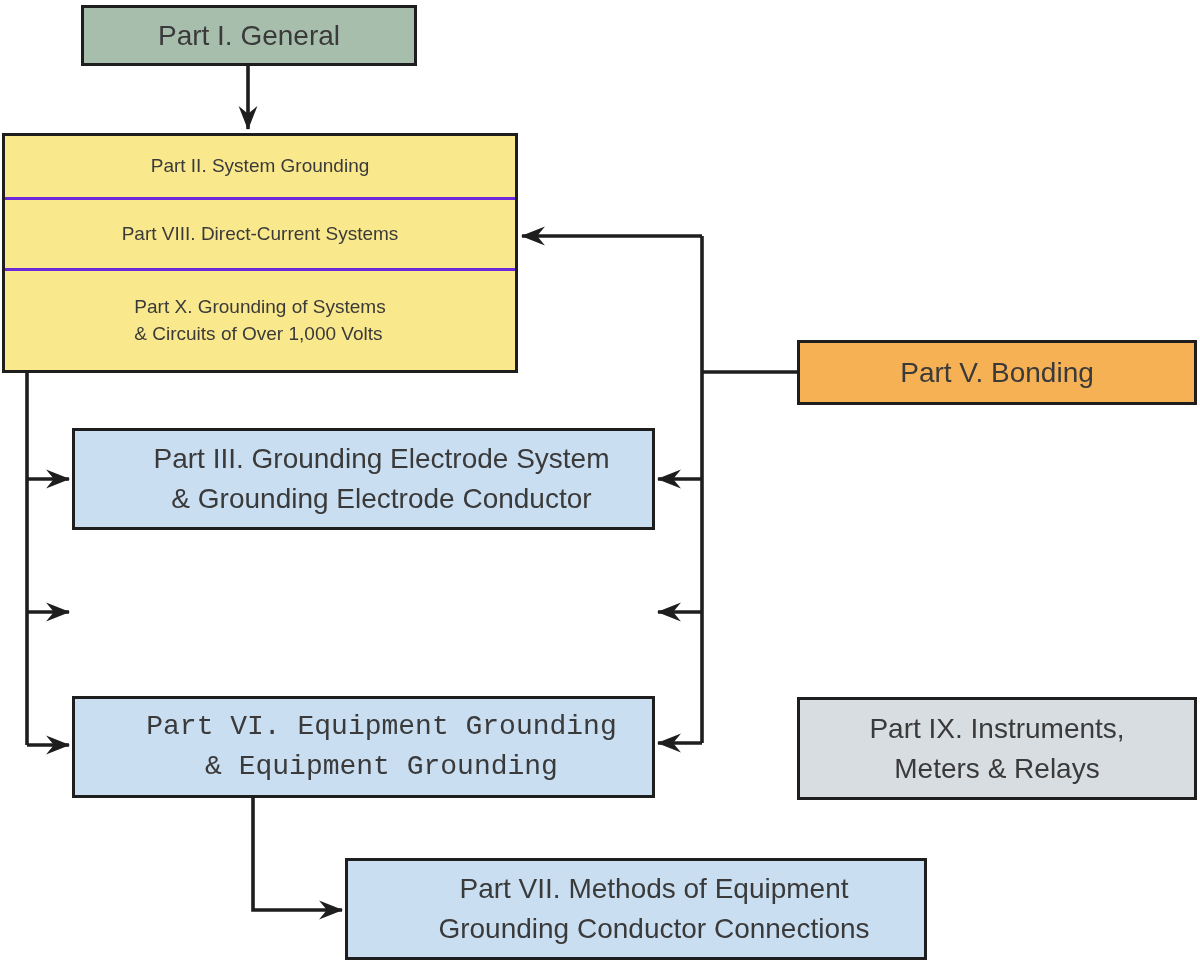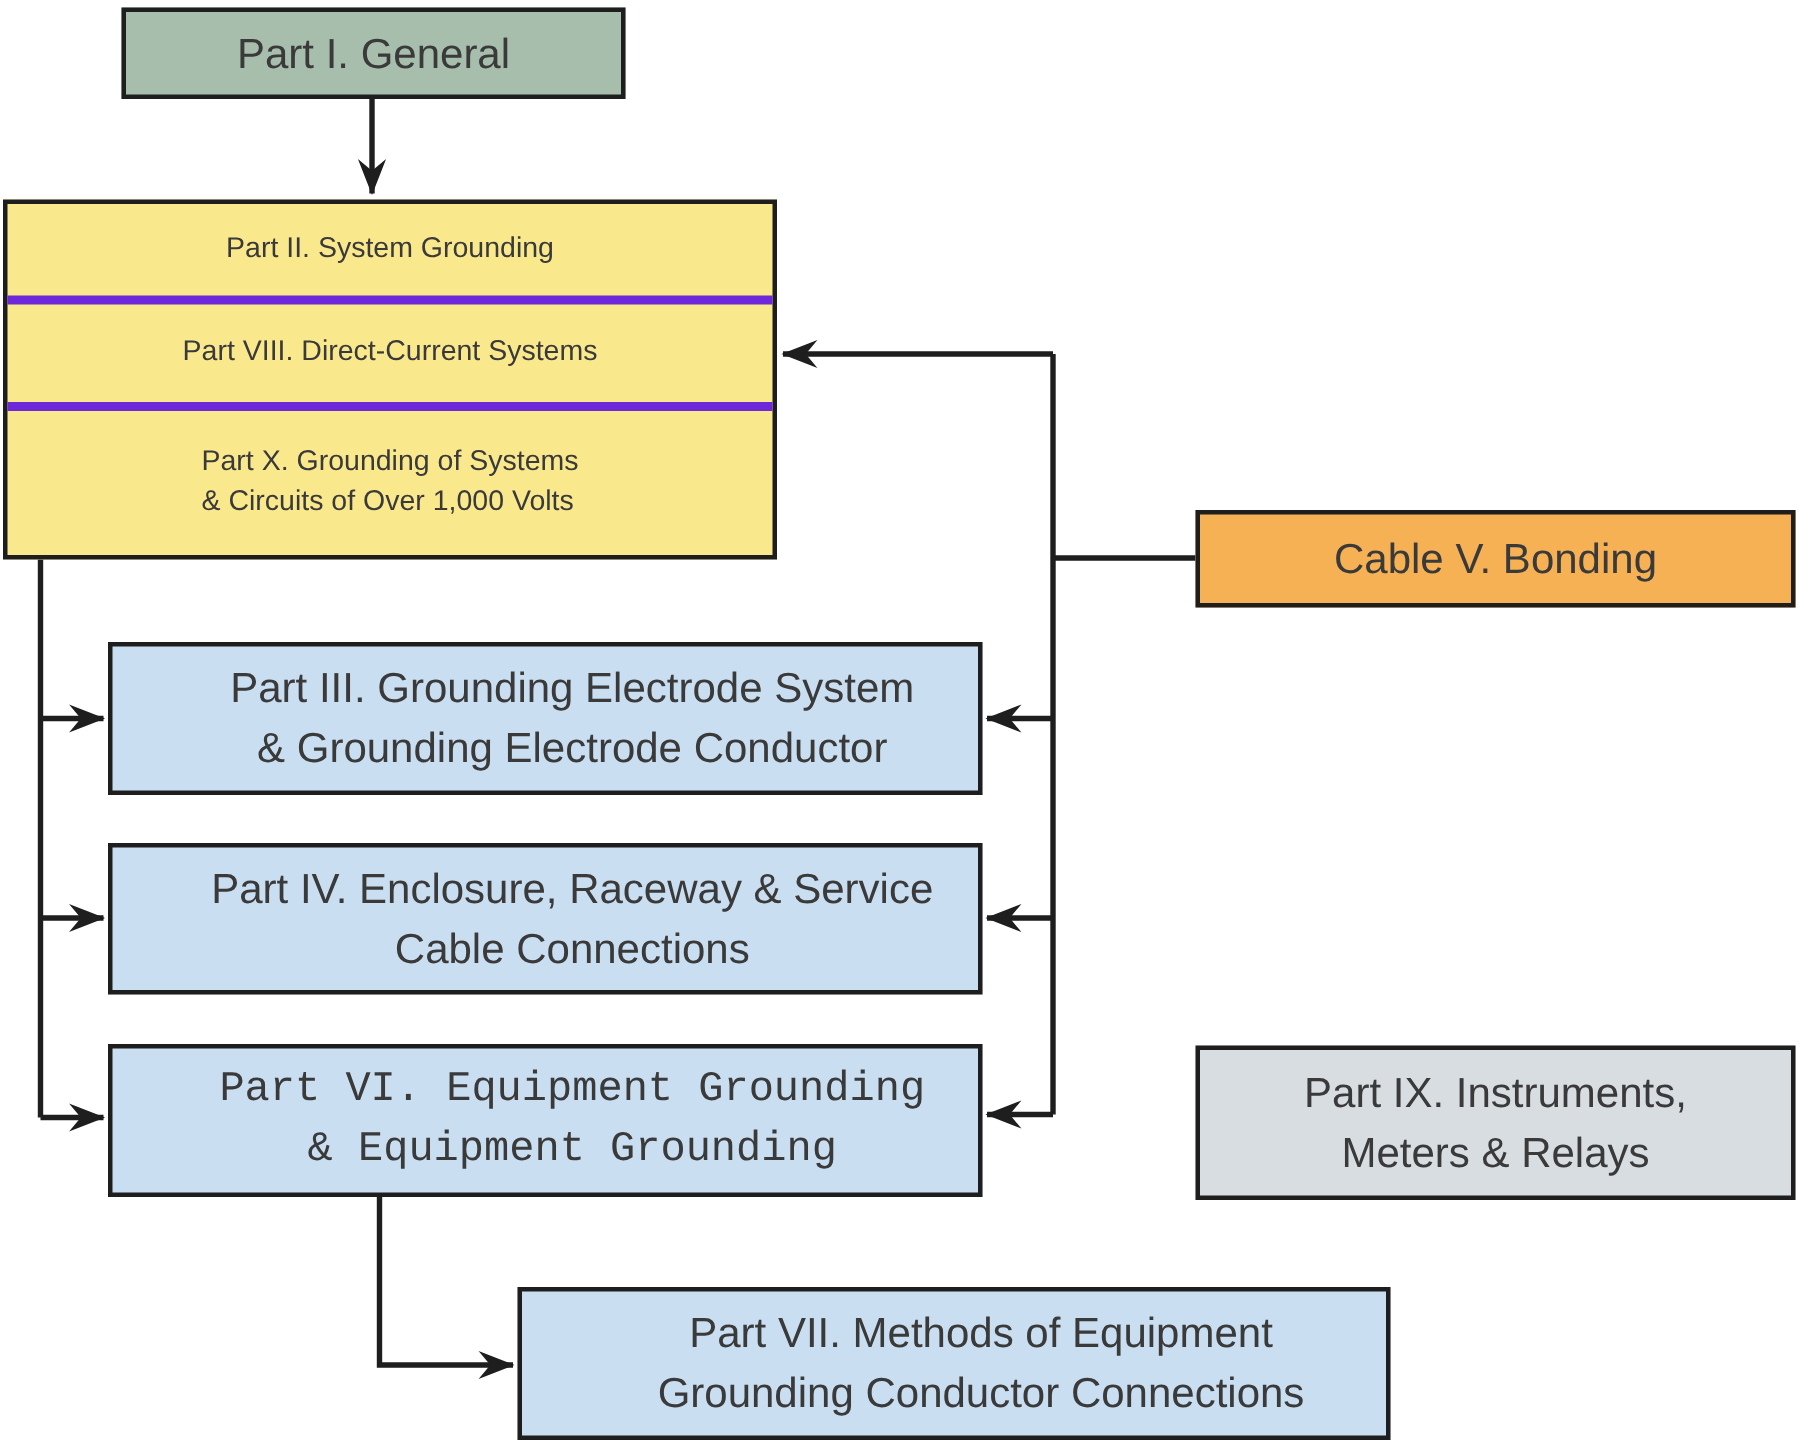--- a/index.html
+++ b/index.html
@@ -54,21 +54,21 @@
     display: flex;
     align-items: center;
     justify-content: center;
     text-align: left;
     font-size: 19px;
     line-height: 1.42;
     color: #3a3a3a;
     white-space: pre-line;
   }
   .stack .cell + .cell {
-    border-top: 6px solid #6d28d9;
+    border-top: 3px solid #6d28d9;
   }
 </style>
 </head>
 <body>
 
 <div class="canvas">
 
   <svg class="connectors" viewBox="0 0 1200 966" xmlns="http://www.w3.org/2000/svg">
     <defs>
       <marker id="arw" viewBox="0 0 24 20" refX="22" refY="10" markerWidth="7" markerHeight="5.8" orient="auto">
@@ -96,27 +96,25 @@
 
   <div class="node green" style="left:81px; top:5px; width:336px; height:61px;">Part I. General</div>
 
   <div class="stack" style="left:2px; top:133px; width:516px; height:240px;">
     <div class="cell" style="height:61px;">Part II. System Grounding</div>
     <div class="cell" style="height:71px;">Part VIII. Direct-Current Systems</div>
     <div class="cell" style="height:102px;">Part X. Grounding of Systems
 &amp; Circuits of Over 1,000 Volts</div>
   </div>
 
-  <div class="node orange" style="left:797px; top:340px; width:400px; height:65px;">Cable V. Bonding</div>
+  <div class="node orange" style="left:797px; top:340px; width:400px; height:65px;">Part V. Bonding</div>
 
   <div class="node blue" style="left:72px; top:428px; width:583px; height:102px;">Part III. Grounding Electrode System
 &amp; Grounding Electrode Conductor</div>
 
-  <div class="node blue" style="left:72px; top:562px; width:583px; height:101px;">Part IV. Enclosure, Raceway &amp; Service
-Cable Connections</div>
 
   <div class="node blue" style="left:72px; top:696px; width:583px; height:102px;font-family:Liberation Mono, monospace;">Part VI. Equipment Grounding
 &amp; Equipment Grounding</div>
 
   <div class="node gray" style="left:797px; top:697px; width:400px; height:103px;">Part IX. Instruments,
 Meters &amp; Relays</div>
 
   <div class="node blue" style="left:345px; top:858px; width:582px; height:102px;">Part VII. Methods of Equipment
 Grounding Conductor Connections</div>
 

